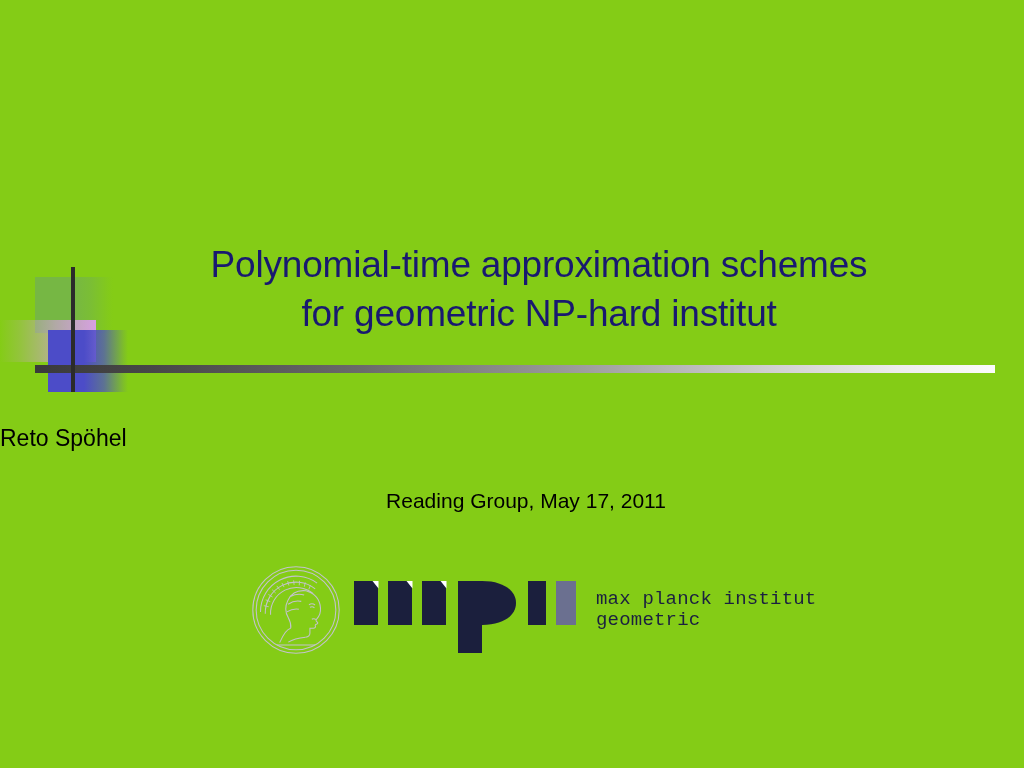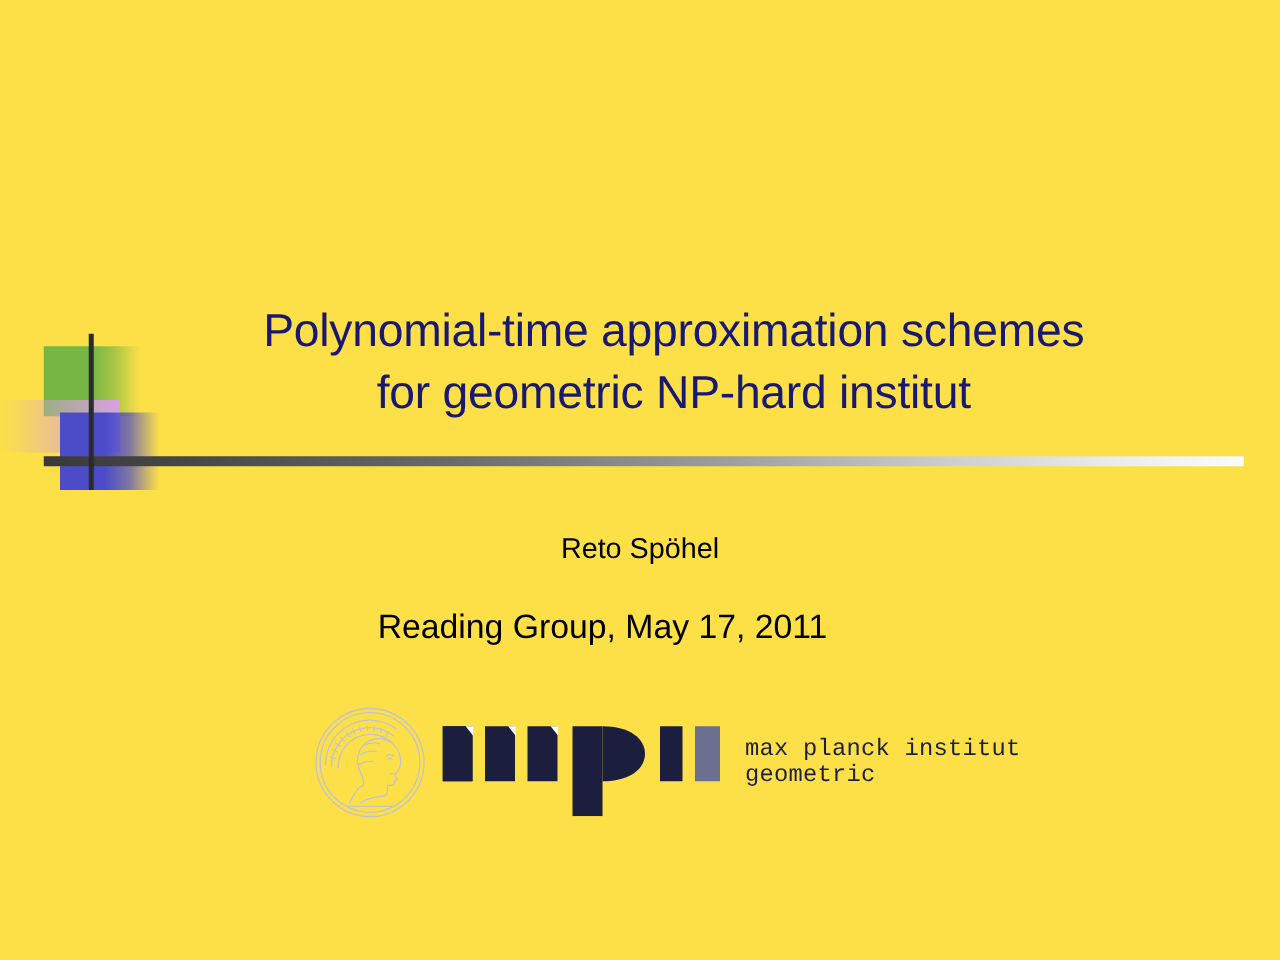--- a/index.html
+++ b/index.html
@@ -12,21 +12,21 @@
     height: 768px;
     overflow: hidden;
     font-family: "Liberation Sans", sans-serif;
     -webkit-font-smoothing: antialiased;
   }
 
   #slide {
     position: relative;
     width: 1024px;
     height: 768px;
-    background: #fde047;
+    background: #84cc16;
   }
 
   
   .deco {
     position: absolute;
     left: 0;
     top: 250px;
     width: 1024px;
     height: 160px;
     pointer-events: none;
@@ -117,34 +117,34 @@
     letter-spacing: -0.2px;
   }
   .title-line { display: block; white-space: nowrap; }
 
   
   .author {
     position: absolute;
     left: 0;
     top: 423px;
     width: 1024px;
-    text-align: center;
     color: #000000;
     font-size: 23px;
     line-height: 30px;
   }
   .event {
     position: absolute;
     left: 0;
     top: 487px;
     width: 964px;
     text-align: center;
     color: #000000;
-    font-size: 27px;
+    font-size: 21px;
     line-height: 28px;
+    padding-left: 44px;
   }
 
   
   .logo {
     position: absolute;
     left: 248px;
     top: 560px;
     width: 540px;
     height: 100px;
     display: flex;

